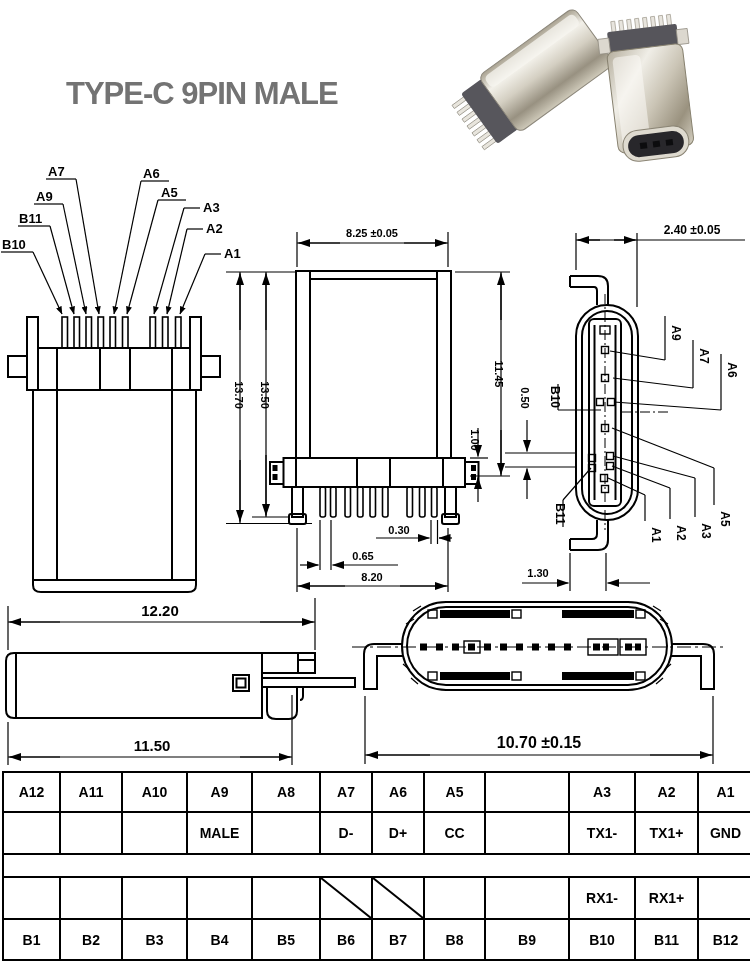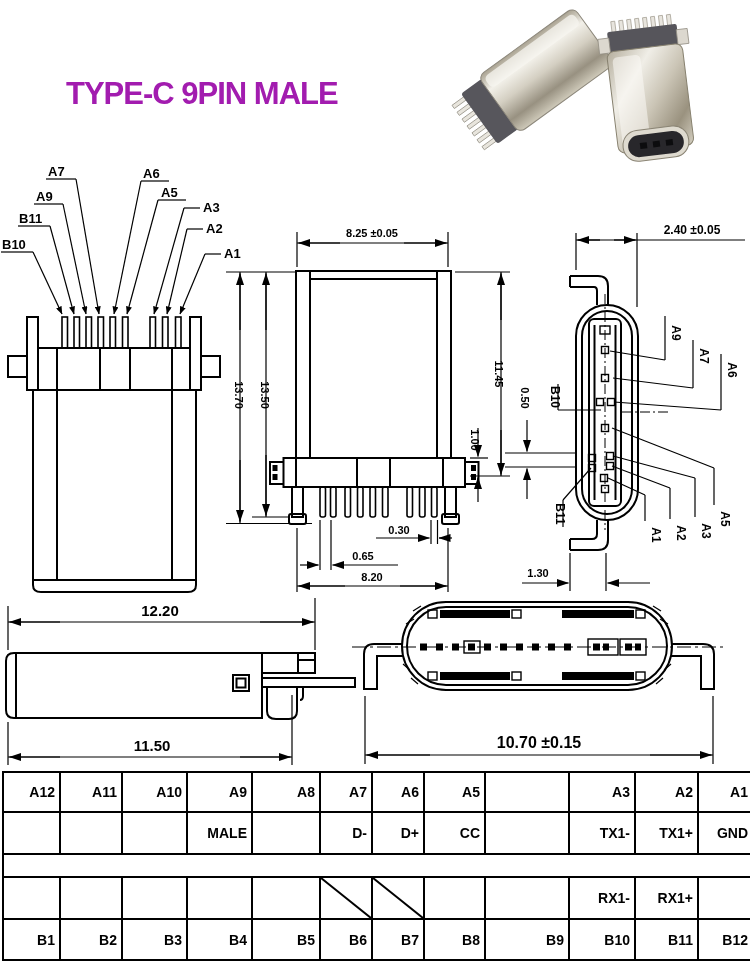--- a/index.html
+++ b/index.html
@@ -4,31 +4,31 @@
 <style>
   html,body{margin:0;padding:0}
   body{width:750px;height:975px;position:relative;background:#fff;
        font-family:"Liberation Sans",sans-serif;overflow:hidden}
   #stage{position:absolute;left:0;top:0;width:750px;height:975px}
   .title{position:absolute;left:66px;top:76px;font-size:31px;font-weight:bold;
          letter-spacing:-1px;white-space:nowrap}
   svg text{font-family:"Liberation Sans",sans-serif;font-weight:bold;fill:#000}
   .pin-table{position:absolute;left:2px;top:771px;width:746px;
              border-collapse:collapse;table-layout:fixed}
-  .pin-table td{border:2px solid #000;text-align:right;vertical-align:middle;
+  .pin-table td{border:2px solid #000;text-align:center;vertical-align:middle;
                 font-size:14px;font-weight:bold;padding:4px;position:relative;
                 overflow:hidden}
   .diag svg{position:absolute;left:0;top:0;width:100%;height:100%}
 </style>
 </head>
 <body>
 
 <div id="stage">
 
-  <div class="title" style="color:#a21caf">TYPE-C 9PIN MALE</div>
+  <div class="title" style="color:#737373">TYPE-C 9PIN MALE</div>
 
   <svg width="750" height="975" viewBox="0 0 750 975">
     <defs>
       <marker id="ar" viewBox="0 0 12 8" refX="11.5" refY="4" markerWidth="12" markerHeight="8" orient="auto" markerUnits="userSpaceOnUse">
           <path d="M0,0 L12,4 L0,8 Z" fill="#000"></path>
         </marker>
       <marker id="ar2" viewBox="0 0 8 6" refX="7.5" refY="3" markerWidth="8" markerHeight="6" orient="auto" markerUnits="userSpaceOnUse">
           <path d="M0,0 L8,3 L0,6 Z" fill="#000"></path>
         </marker>
       <linearGradient id="met1" x1="0" y1="0" x2="0" y2="1">

